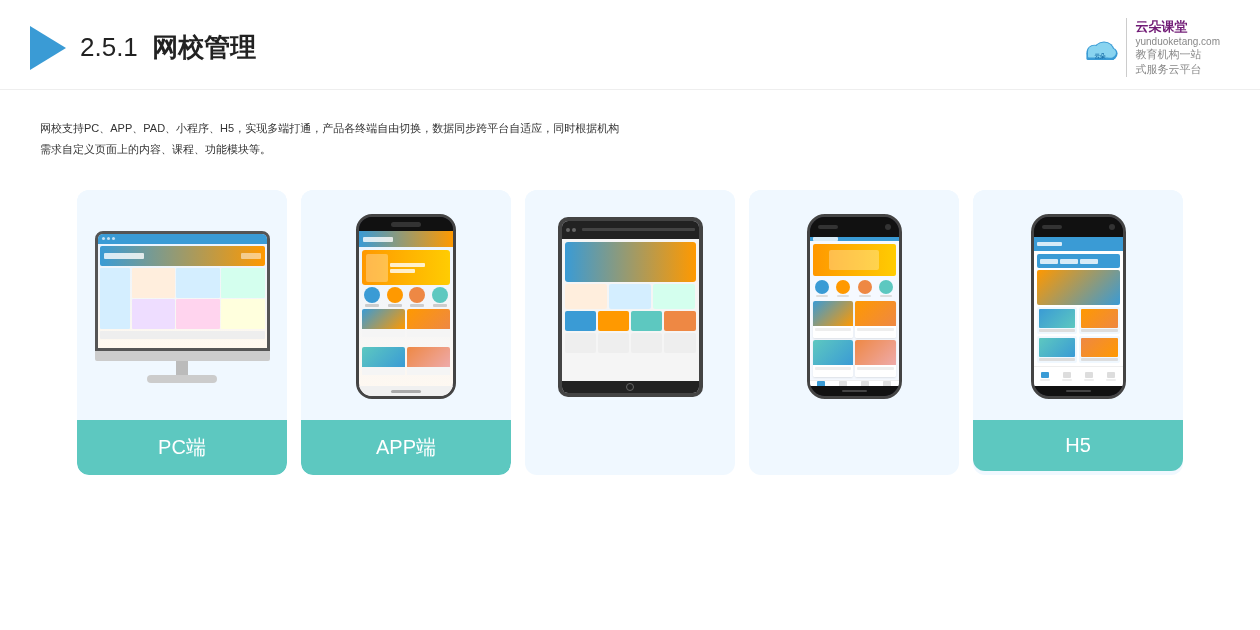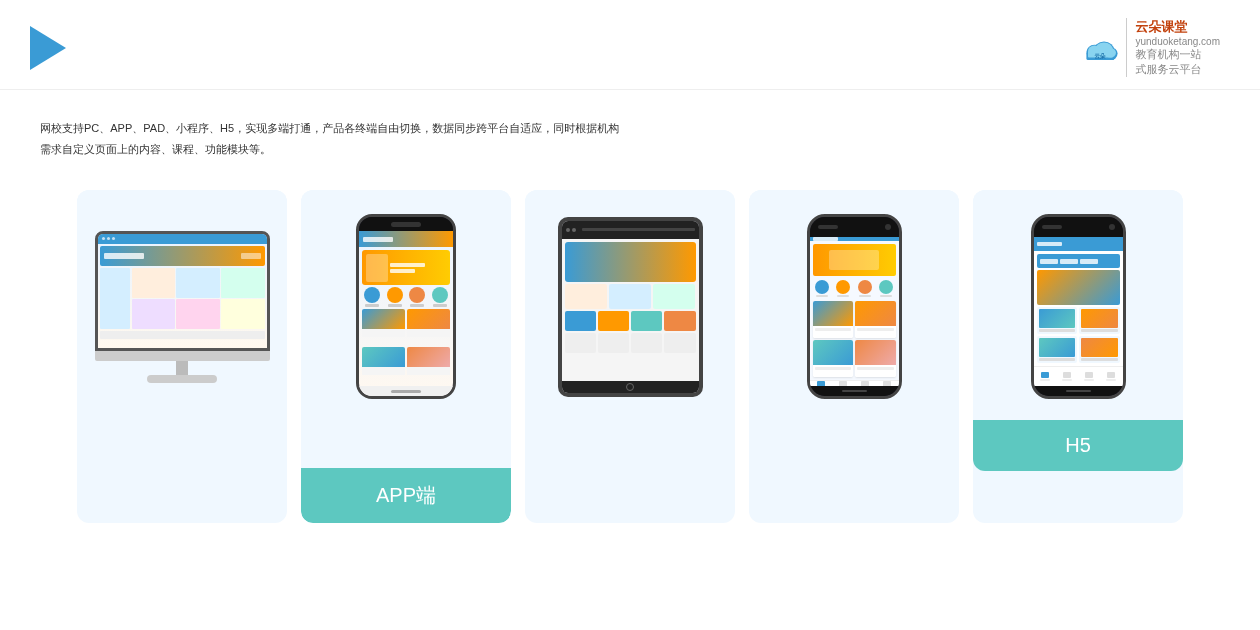--- a/index.html
+++ b/index.html
@@ -55,21 +55,21 @@
       height: 40px;
     }
     .brand-text-block {
       display: flex;
       flex-direction: column;
       border-left: 1px solid #ccc;
       padding-left: 8px;
     }
     .brand-name {
       font-size: 13px;
-      color: #c2410c;
+      color: #701a75;
       font-weight: 600;
     }
     .brand-url {
       font-size: 10px;
       color: #888;
     }
     .brand-tagline {
       font-size: 11px;
       color: #888;
     }
@@ -636,20 +636,24 @@
       background: #ddd;
       border-radius: 1px;
     }
   </style>
 </head>
 <body>
 
 <div class="header">
   <div class="header-left">
     <div class="logo-triangle"></div>
+    <h1 class="header-title">
+      <span>2.5.1</span>
+      &nbsp;<strong>网校管理</strong>
+    </h1>
   </div>
   <div class="header-brand">
     <div class="brand-logo">
 
       <svg class="brand-icon" viewBox="0 0 50 50">
         <ellipse cx="18" cy="30" rx="10" ry="9" fill="#3a9bd5"></ellipse>
         <ellipse cx="30" cy="28" rx="13" ry="11" fill="#3a9bd5"></ellipse>
         <ellipse cx="38" cy="32" rx="9" ry="8" fill="#3a9bd5"></ellipse>
         <rect x="8" y="30" width="35" height="10" fill="#3a9bd5" rx="2"></rect>
 
@@ -708,20 +712,21 @@
               </div>
               <div class="screen-footer-bar"></div>
             </div>
           </div>
         </div>
         <div class="monitor-chin"></div>
         <div class="monitor-neck"></div>
         <div class="monitor-base"></div>
       </div>
     </div>
+    <div class="card-label" style="background:#5dc8c0;">PC端</div>
   </div>
 
   <div class="card">
     <div class="card-image-area">
       <div class="phone-mockup">
         <div class="phone-frame">
           <div class="phone-notch">
             <div class="phone-notch-bar"></div>
           </div>
           <div class="phone-screen">
@@ -773,21 +778,21 @@
                   </div>
               </div>
             </div>
             <div class="phone-home-bar">
                 <div class="home-indicator"></div>
               </div>
           </div>
         </div>
       </div>
     </div>
-    <div class="card-label" style="background:#5dc8c0;margin-top:48px;">APP端</div>
+    <div class="card-label" style="background:#5dc8c0;">APP端</div>
   </div>
 
   <div class="card">
     <div class="card-image-area">
       <div class="tablet-mockup">
         <div class="tablet-frame">
           <div class="tablet-screen">
             <div class="tablet-topbar">
               <div class="tablet-dot"></div>
               <div class="tablet-dot"></div>

